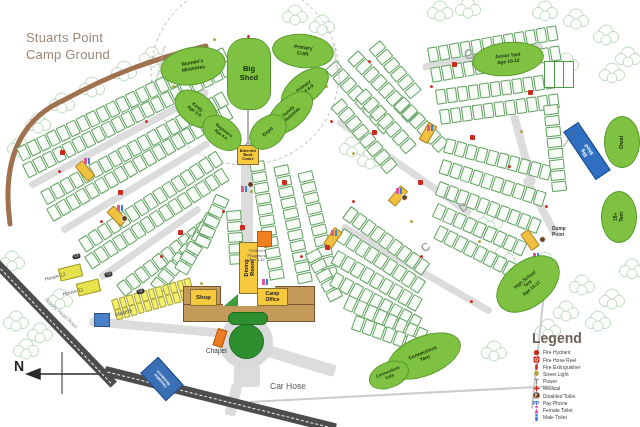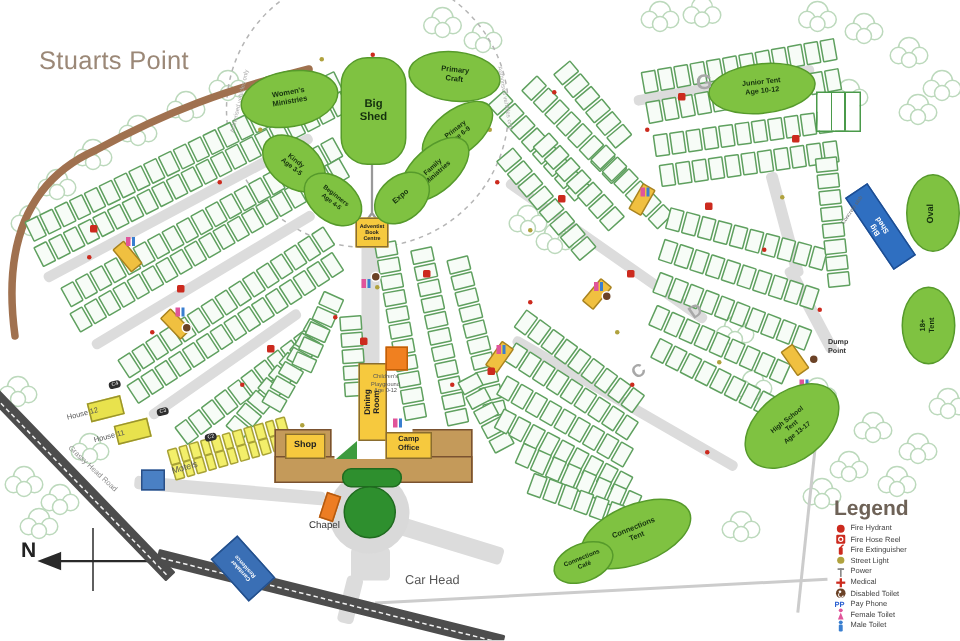--- a/index.html
+++ b/index.html
@@ -23,23 +23,23 @@
      text-align:center;font-weight:bold;white-space:pre-line;line-height:1.15;}
   .venue{box-sizing:border-box;background:#7fc241;border:1px solid #569a2b;
      display:flex;align-items:center;justify-content:center;}
   .vlabel{font-weight:bold;color:#14300d;text-align:center;white-space:pre-line;line-height:1.15;}
   .map-label{white-space:pre-line;line-height:1.2;}
   .map-label.badge{background:#2e2e2e;color:#fff !important;border-radius:3px;
      padding:0 2px;line-height:1.5;}
   .marker{position:absolute;}
   .tri-left{clip-path:polygon(100% 0,100% 100%,0 100%);}
   .tri-right{clip-path:polygon(0 0,0 100%,100% 100%);}
-  .title{position:absolute;left:26px;top:30px;font-size:17px;color:#9b8877;
+  .title{position:absolute;left:26px;top:30px;font-size:13px;color:#9b8877;
      line-height:1.3;letter-spacing:.2px;}
-  #legend{position:absolute;left:556px;top:330px;width:82px;}
+  #legend{position:absolute;left:532px;top:330px;width:82px;}
   .legend-title{font-size:14px;font-weight:bold;color:#6e6257;margin-bottom:3px;}
   .leg-row{display:flex;align-items:center;height:6.8px;margin-bottom:0.4px;}
   .leg-icon{width:9px;height:9px;flex:none;margin-right:2px;display:flex;align-items:center;}
   .leg-icon svg{width:9px;height:9px;display:block;}
   .leg-label{font-size:5px;color:#444;}
 </style>
 </head>
 <body>
 
 <div class="canvas">
@@ -850,21 +850,21 @@
 Age 13-17</div>
       </div>
       <div class="venue" style="left: 385px; top: 336px; width: 78px; height: 40px; border-radius: 50%; transform: rotate(-22deg);">
         <div class="vlabel" style="font-size: 5px;">Connections
 Tent</div>
       </div>
       <div class="venue" style="left: 368px; top: 362px; width: 42px; height: 26px; border-radius: 50%; transform: rotate(-22deg);">
         <div class="vlabel" style="font-size: 4.2px;">Connections
 Café</div>
       </div>
-      <div class="map-label" style="left: 270px; top: 381px; font-size: 8.5px; color: rgb(85, 85, 85); font-weight: normal; transform-origin: 0px 0px;">Car Head</div>
+      <div class="map-label" style="left: 270px; top: 381px; font-size: 8.5px; color: rgb(85, 85, 85); font-weight: normal; transform-origin: 0px 0px;">Car Hose</div>
       <div class="map-label" style="left: 114px; top: 312px; font-size: 6px; color: rgb(85, 85, 85); font-weight: normal; transform-origin: 0px 0px; transform: rotate(-16deg);">Motels</div>
       <div class="map-label" style="left: 206px; top: 347px; font-size: 6.5px; color: rgb(51, 51, 51); font-weight: normal; transform-origin: 0px 0px;">Chapel</div>
       <div class="map-label" style="left: 44px; top: 276px; font-size: 5px; color: rgb(85, 85, 85); font-weight: normal; transform-origin: 0px 0px; transform: rotate(-14deg);">House 12</div>
       <div class="map-label" style="left: 62px; top: 291px; font-size: 5px; color: rgb(85, 85, 85); font-weight: normal; transform-origin: 0px 0px; transform: rotate(-14deg);">House 11</div>
       <div class="map-label" style="left: 48px; top: 296px; font-size: 5px; color: rgb(138, 138, 138); font-weight: normal; transform-origin: 0px 0px; transform: rotate(43deg);">Grassy Head Road</div>
       <div class="map-label" style="left: 552px; top: 226px; font-size: 4.8px; color: rgb(51, 51, 51); font-weight: bold; transform-origin: 0px 0px;">Dump
 Point</div>
       <div class="map-label" style="left: 464px; top: 46px; font-size: 14px; color: rgb(168, 168, 168); font-weight: bold; transform-origin: 0px 0px;">G</div>
       <div class="map-label" style="left: 456px; top: 204px; font-size: 12px; color: rgb(168, 168, 168); font-weight: bold; transform-origin: 0px 0px; transform: rotate(-35deg);">D</div>
       <div class="map-label" style="left: 418px; top: 244px; font-size: 12px; color: rgb(168, 168, 168); font-weight: bold; transform-origin: 0px 0px; transform: rotate(-35deg);">C</div>
@@ -873,20 +873,21 @@
       <div class="map-label" style="left: 240px; top: 249px; font-size: 3.8px; color: rgb(85, 85, 85); font-weight: normal; transform-origin: 0px 0px; width: 34px; text-align: center;">Children's Playground
 Age 0-12</div>
       <div class="map-label" style="left: 14px; top: 358px; font-size: 14px; color: rgb(34, 34, 34); font-weight: bold; transform-origin: 0px 0px;">N</div>
       <div class="map-label" style="left: 560px; top: 148px; font-size: 3.6px; color: rgb(102, 102, 102); font-weight: normal; transform-origin: 0px 0px; transform: rotate(-55deg);">Concrete slab</div>
       <div class="map-label badge" style="left: 72px; top: 255px; font-size: 3.5px; color: rgb(68, 68, 68); font-weight: normal; transform-origin: 0px 0px; transform: rotate(-14deg);">C4</div>
       <div class="map-label badge" style="left: 104px; top: 273px; font-size: 3.5px; color: rgb(68, 68, 68); font-weight: normal; transform-origin: 0px 0px; transform: rotate(-14deg);">C3</div>
       <div class="map-label badge" style="left: 136px; top: 290px; font-size: 3.5px; color: rgb(68, 68, 68); font-weight: normal; transform-origin: 0px 0px; transform: rotate(-14deg);">C2</div>
     </div>
   <div class="title">
     <div>Stuarts Point</div>
+    <div>Camp Ground</div>
   </div>
   <div id="legend">
     <div class="legend-title">Legend</div>
     <div id="legend-items">
         <div class="leg-row">
           <span class="leg-icon">
             <svg viewBox="0 0 9 9">
               <circle cx="4.5" cy="4.5" r="2.6" fill="#cc2a1e"></circle>
             </svg>
           </span>

